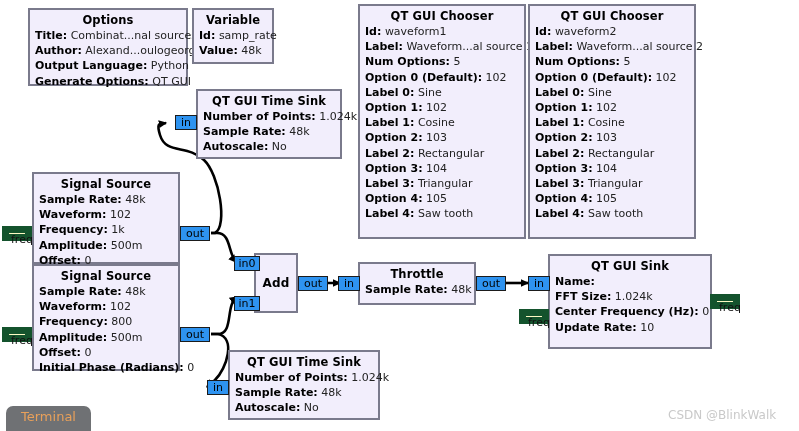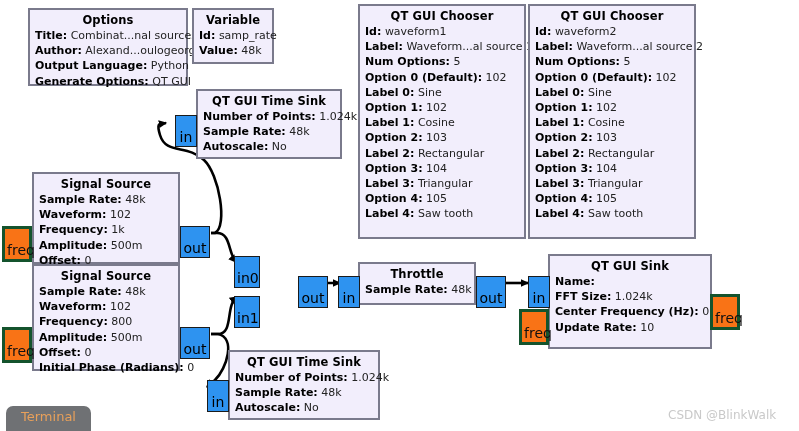--- a/index.html
+++ b/index.html
@@ -42,32 +42,32 @@
     padding:0;
   }
   .block.center-label .btitle{font-size:12px;}
 
   
   .port{
     position:absolute;
     background:#2e93f0;
     border:1px solid #1b1b1b;
     color:#000;
-    font-size:14px;
+    font-size:11px;
     line-height:13px;
     height:15px;
-    padding:15px 2px;
+    padding:0 2px;
     box-sizing:border-box;
     text-align:center;
     z-index:9;
     font-family:"DejaVu Sans","Liberation Sans",sans-serif;
   }
   .port.msg{
-    background:#f97316;
-    border:3px solid #14532d;
+    background:#fef9c3;
+    border:7px solid #14532d;
     color:#111;
   }
 
   
   #terminal-btn{
     position:absolute;
     left:6px;top:406px;
     width:85px;height:31px;
     background:#6f7174;
     border-radius:7px;
@@ -186,20 +186,23 @@
     <div class="row"><span class="k">Sample Rate:</span> <span class="v">48k</span></div>
     <div class="row"><span class="k">Waveform:</span> <span class="v">102</span></div>
     <div class="row"><span class="k">Frequency:</span> <span class="v">800</span></div>
     <div class="row"><span class="k">Amplitude:</span> <span class="v">500m</span></div>
     <div class="row"><span class="k">Offset:</span> <span class="v">0</span></div>
     <div class="row"><span class="k">Initial Phase (Radians):</span> <span class="v">0</span></div>
   </div>
   <div class="port msg" style="left:2px;top:327px;width:30px;">freq</div>
   <div class="port" style="left:180px;top:327px;width:30px;">out</div>
 
+  <div class="block center-label" id="blk-add" style="left:254px;top:253px;width:44px;height:60px;">
+    <div class="btitle">Add</div>
+  </div>
   <div class="port" style="left:234px;top:256px;width:26px;">in0</div>
   <div class="port" style="left:234px;top:290px;width:26px;margin-top:6px;">in1</div>
   <div class="port" style="left:298px;top:276px;width:30px;">out</div>
 
   <div class="block" id="blk-throttle" style="left:358px;top:262px;width:118px;height:43px;">
     <div class="btitle">Throttle</div>
     <div class="row"><span class="k">Sample Rate:</span> <span class="v">48k</span></div>
   </div>
   <div class="port" style="left:338px;top:276px;width:22px;">in</div>
   <div class="port" style="left:476px;top:276px;width:30px;">out</div>

